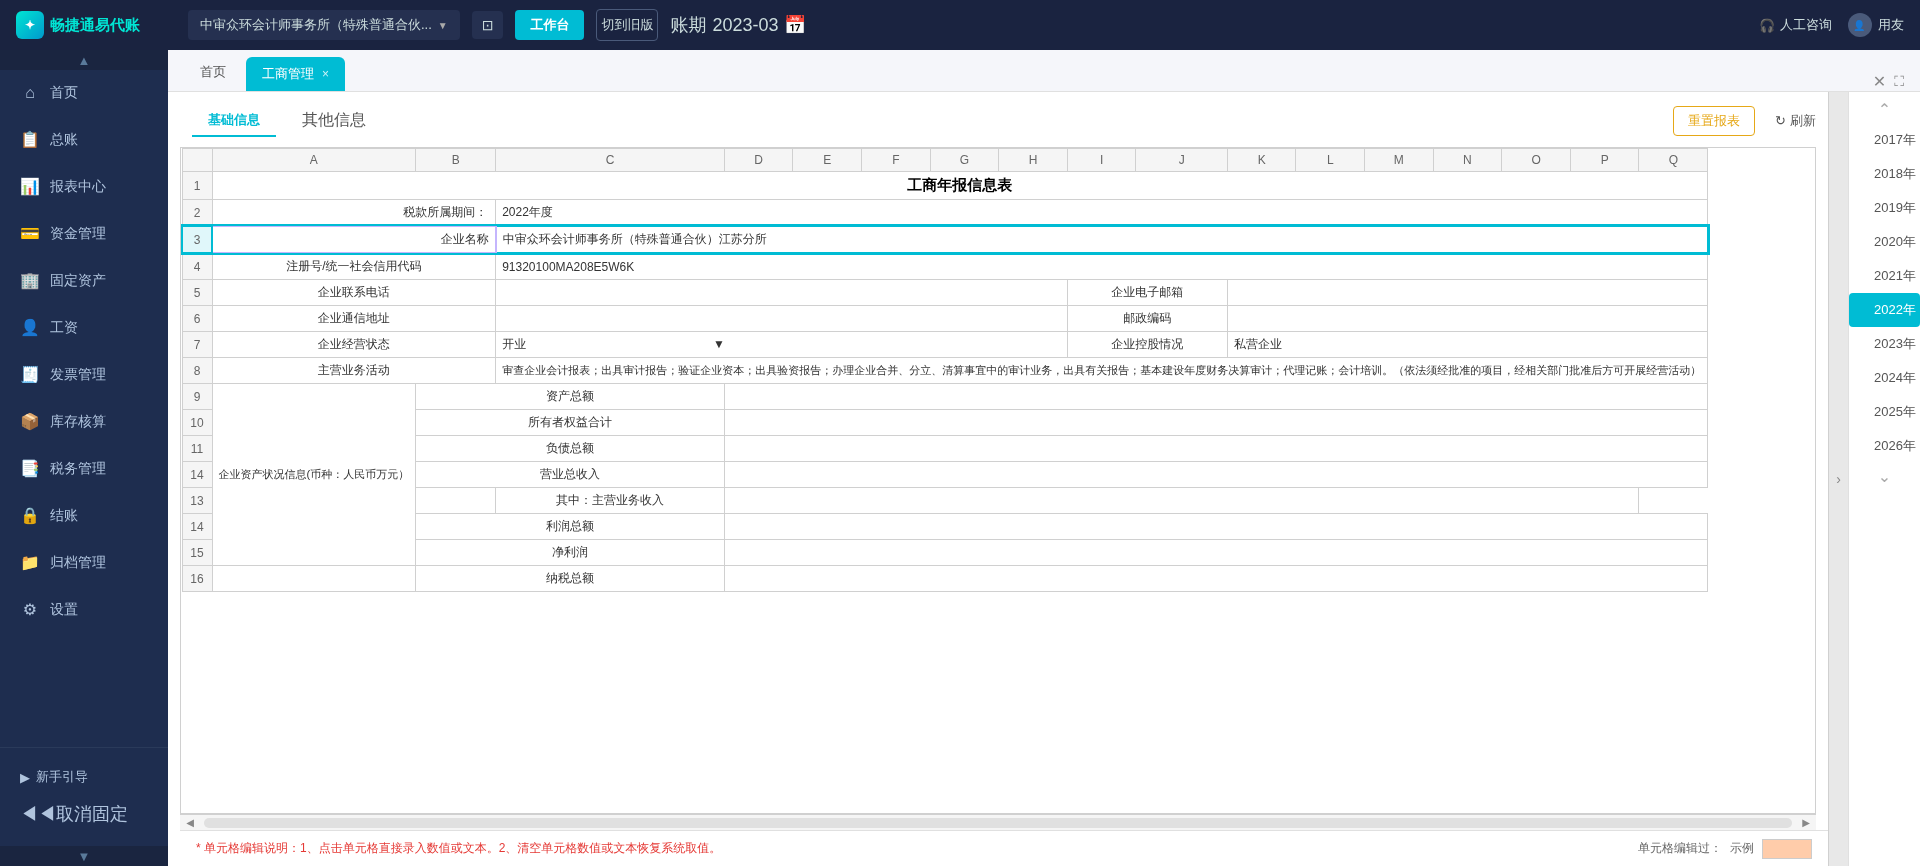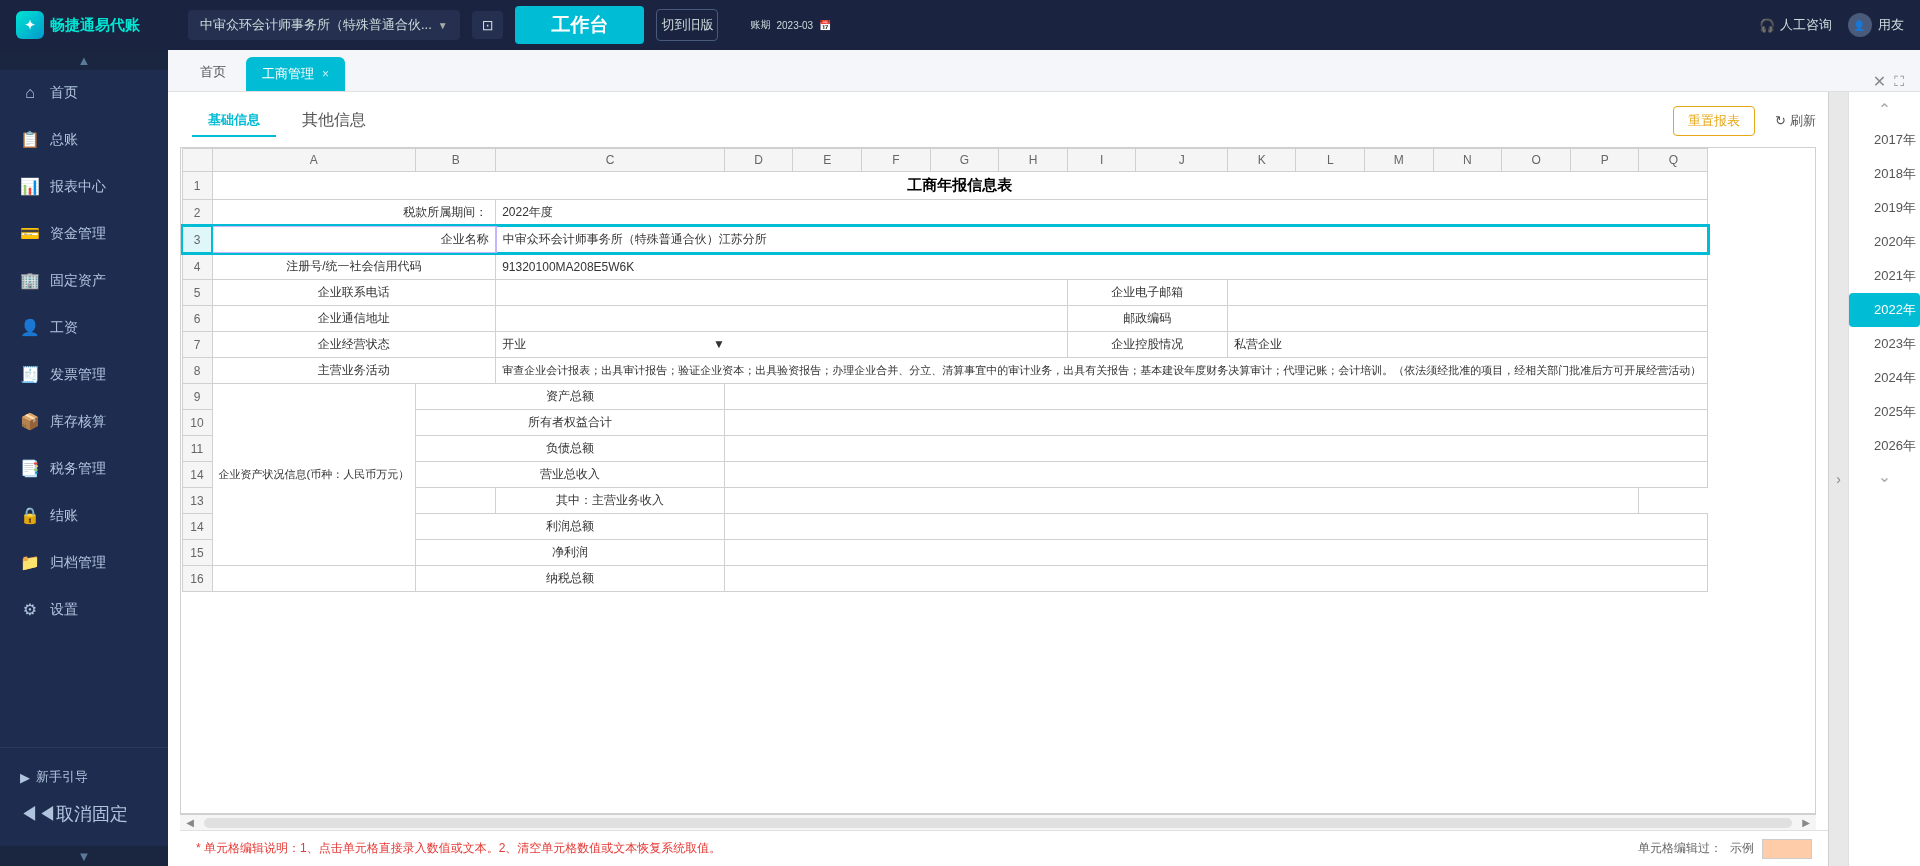--- a/index.html
+++ b/index.html
@@ -5,23 +5,23 @@
     * { margin: 0; padding: 0; box-sizing: border-box; }
     body { font-family: 'Microsoft YaHei', '微软雅黑', sans-serif; font-size: 13px; background: #f0f2f5; width: 1920px; height: 866px; overflow: hidden; display: flex; flex-direction: column; }
 
     
     .top-bar { height: 50px; background: #1a2340; display: flex; align-items: center; padding: 0 16px; gap: 12px; flex-shrink: 0; }
     .logo { display: flex; align-items: center; gap: 6px; color: #00e5d4; font-size: 15px; font-weight: bold; width: 160px; }
     .logo-icon { width: 28px; height: 28px; background: linear-gradient(135deg, #00e5d4, #0099cc); border-radius: 6px; display: flex; align-items: center; justify-content: center; color: white; font-size: 12px; }
     .company-selector { display: flex; align-items: center; gap: 6px; background: #253050; border-radius: 4px; padding: 6px 12px; color: #cdd; font-size: 13px; cursor: pointer; min-width: 220px; }
     .company-selector .chevron { color: #aaa; font-size: 10px; }
     .copy-btn { background: #253050; border: none; border-radius: 4px; padding: 6px 10px; color: #cdd; cursor: pointer; font-size: 14px; }
-    .workbench-btn { background: #00bcd4; border: none; border-radius: 4px; padding: 6px 36px; color: white; cursor: pointer; font-size: 19px; font-weight: bold; }
+    .workbench-btn { background: #00bcd4; border: none; border-radius: 4px; padding: 6px 15px; color: white; cursor: pointer; font-size: 13px; font-weight: bold; }
     .old-version-btn { background: transparent; border: 1px solid #4a5a7a; border-radius: 4px; padding: 6px 4px; color: #cdd; cursor: pointer; font-size: 13px; }
-    .period-info { display: flex; align-items: center; gap: 6px; color: #cdd; font-size: 10px; margin-left: 20px; }
+    .period-info { display: flex; align-items: center; gap: 6px; color: #cdd; font-size: 18px; }
     .cal-icon { color: #00bcd4; }
     .top-right { margin-left: auto; display: flex; align-items: center; gap: 16px; }
     .consultant { display: flex; align-items: center; gap: 4px; color: #cdd; font-size: 13px; cursor: pointer; }
     .user-info { display: flex; align-items: center; gap: 6px; color: #cdd; font-size: 13px; cursor: pointer; }
     .user-avatar { width: 24px; height: 24px; background: #4a5a7a; border-radius: 50%; display: flex; align-items: center; justify-content: center; color: white; font-size: 10px; }
 
     
     .main-layout { display: flex; flex: 1; overflow: hidden; }
 
     

